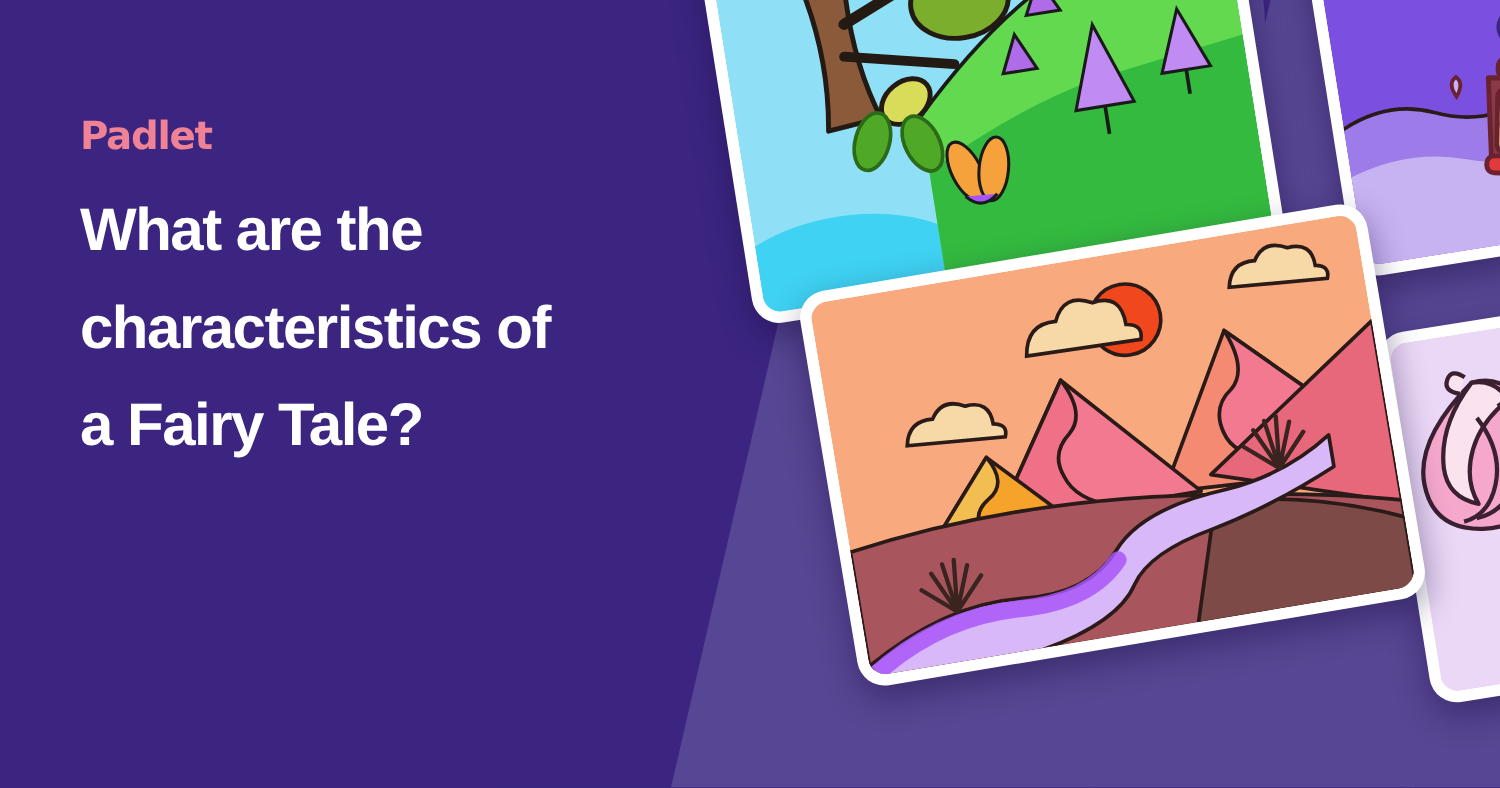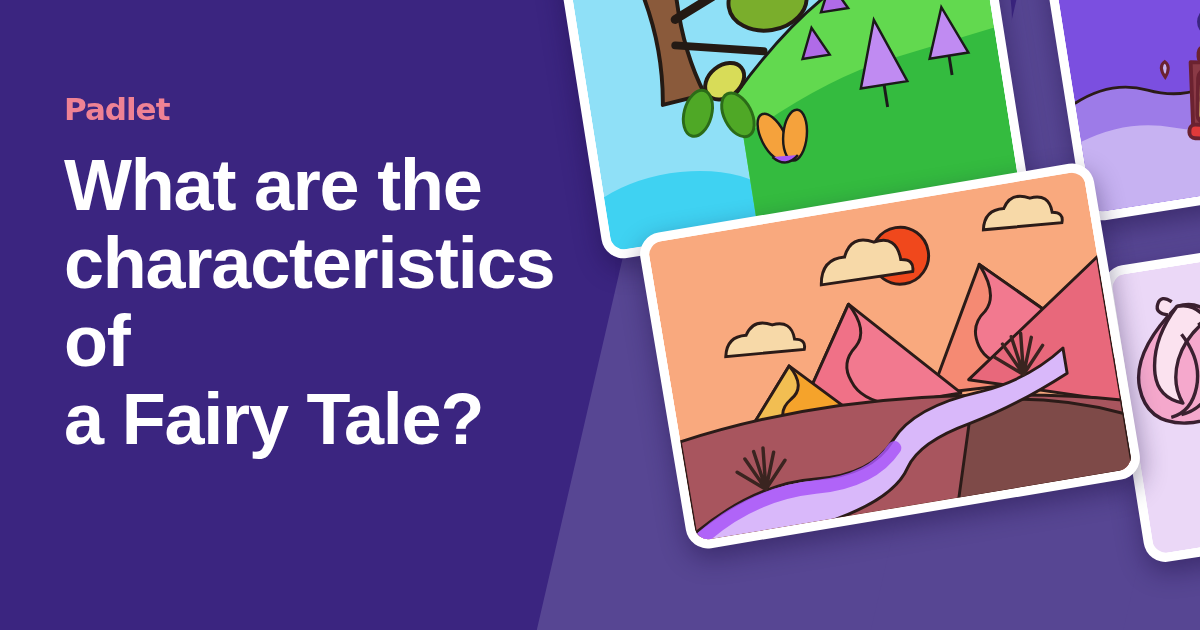--- a/index.html
+++ b/index.html
@@ -68,21 +68,21 @@
     color: #EF8294;
     font-family: "DejaVu Sans", sans-serif;
     line-height: 1;
   }
   .headline {
     position: absolute;
     left: 64px;
     top: 146px;
     width: 520px;
     color: #FFFFFF;
-    font-size: 72px;
+    font-size: 48px;
     font-weight: 700;
     line-height: 78px;
     letter-spacing: -1.2px;
     font-family: "Liberation Sans", sans-serif;
     white-space: pre-line;
   }
 
   
   .card {
     position: absolute;

